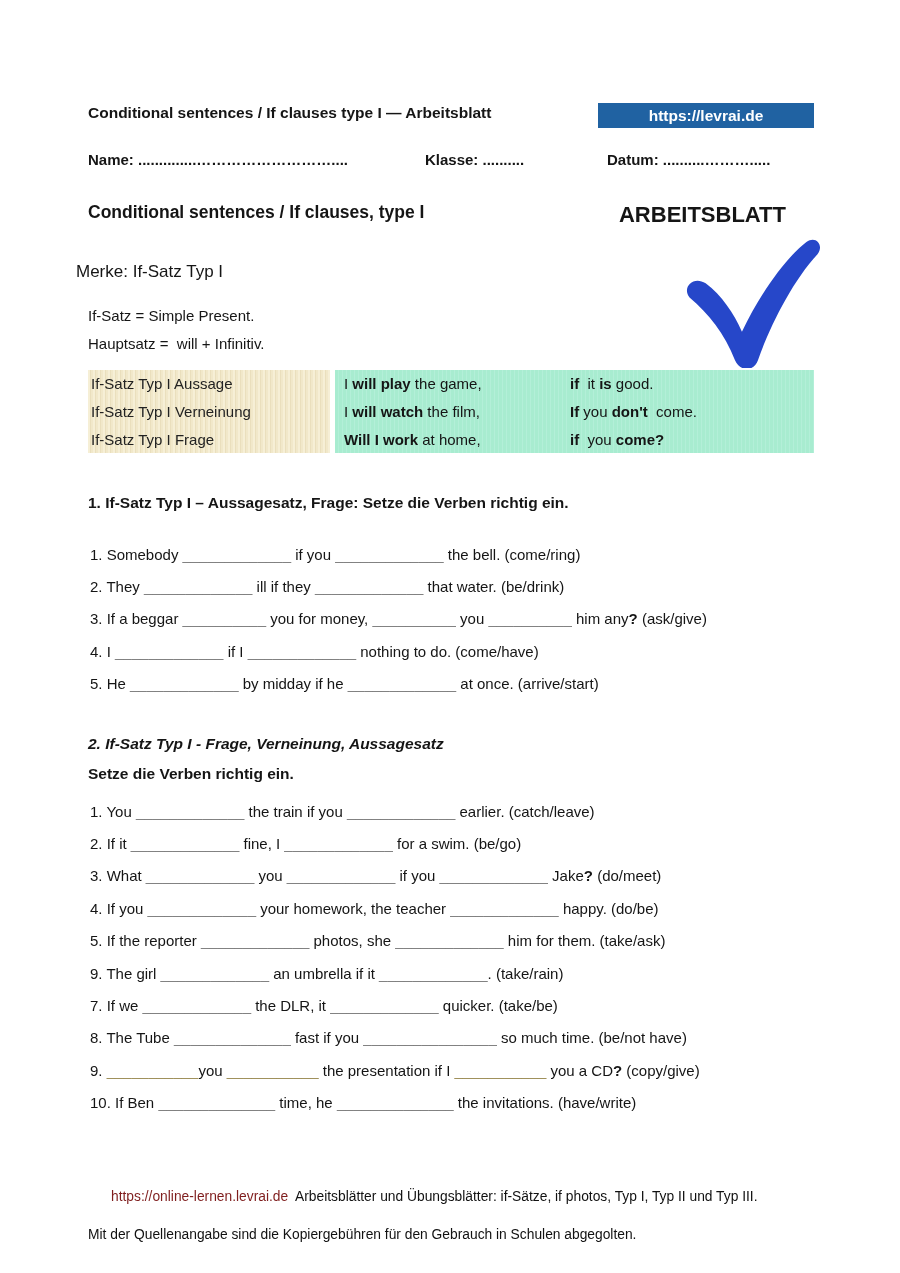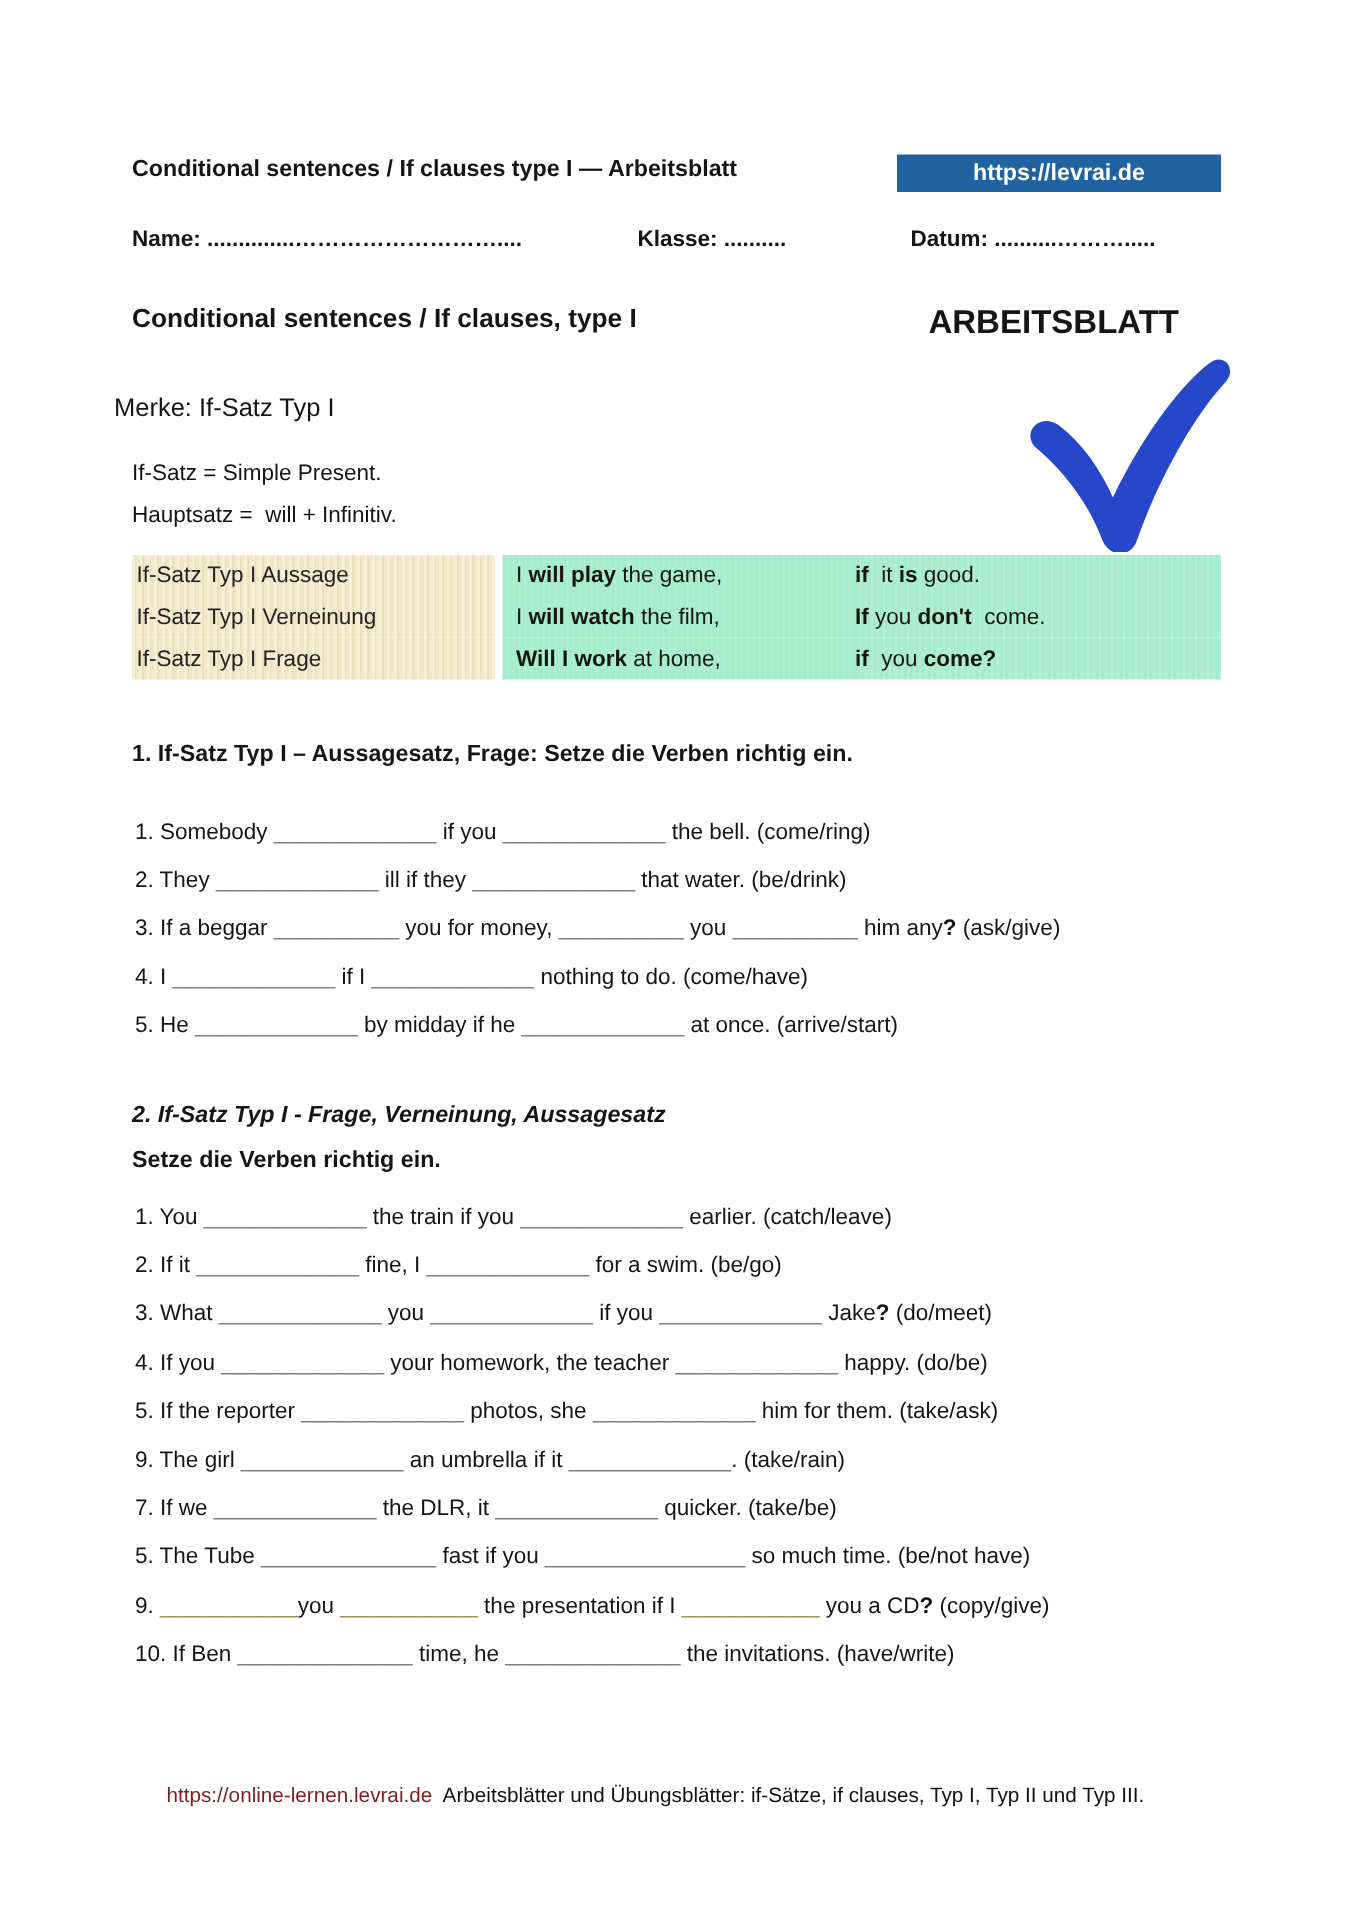--- a/index.html
+++ b/index.html
@@ -128,24 +128,25 @@
   <div class="abs s2-sub">Setze die Verben richtig ein.</div>
   <div class="abs items s2-items">
 
   <div class="item seg"><span>1. You </span><span class="s-g">_____________</span><span> the train if you </span><span class="s-g">_____________</span><span> earlier. (catch/leave)</span></div>
       <div class="item seg"><span>2. If it </span><span class="s-g">_____________</span><span> fine, I </span><span class="s-g">_____________</span><span> for a swim. (be/go)</span></div>
       <div class="item seg"><span>3. What </span><span class="s-g">_____________</span><span> you </span><span class="s-g">_____________</span><span> if you </span><span class="s-g">_____________</span><span> Jake</span><span class="s-b">?</span><span> (do/meet)</span></div>
       <div class="item seg"><span>4. If you </span><span class="s-g">_____________</span><span> your homework, the teacher </span><span class="s-g">_____________</span><span> happy. (do/be)</span></div>
       <div class="item seg"><span>5. If the reporter </span><span class="s-g">_____________</span><span> photos, she </span><span class="s-g">_____________</span><span> him for them. (take/ask)</span></div>
       <div class="item seg"><span>9. The girl </span><span class="s-g">_____________</span><span> an umbrella if it </span><span class="s-g">_____________</span><span>. (take/rain)</span></div>
       <div class="item seg"><span>7. If we </span><span class="s-g">_____________</span><span> the DLR, it </span><span class="s-g">_____________</span><span> quicker. (take/be)</span></div>
-      <div class="item seg"><span>5. The Tube </span><span class="s-g">______________</span><span> fast if you </span><span class="s-g">________________</span><span> so much time. (be/</span><span class="s-i">not</span><span> have)</span></div>
+      <div class="item seg"><span>8. The Tube </span><span class="s-g">______________</span><span> fast if you </span><span class="s-g">________________</span><span> so much time. (be/</span><span class="s-i">not</span><span> have)</span></div>
       <div class="item seg"><span>9. </span><span class="s-t">___________</span><span>you </span><span class="s-t">___________</span><span> the presentation if I </span><span class="s-t">___________</span><span> you a CD</span><span class="s-b">?</span><span> (copy/give)</span></div>
       <div class="item seg"><span>10. If Ben </span><span class="s-g">______________</span><span> time, he </span><span class="s-g">______________</span><span> the invitations. (have/write)</span></div>
     </div>
 
   <div class="abs footer">
     <div class="line">
-      <span class="footer-link">https://online-lernen.levrai.de</span><span>  Arbeitsblätter und Übungsblätter: if-Sätze, if clauses, Typ I, Typ II und Typ III.</span>
+      <span class="footer-link">https://online-lernen.levrai.de</span><span>  Arbeitsblätter und Übungsblätter: if-Sätze, if photos, Typ I, Typ II und Typ III.</span>
     </div>
+    <div class="line">Mit der Quellenangabe sind die Kopiergebühren für den Gebrauch in Schulen abgegolten.</div>
   </div>
 
 </div>
 
 </body></html>

